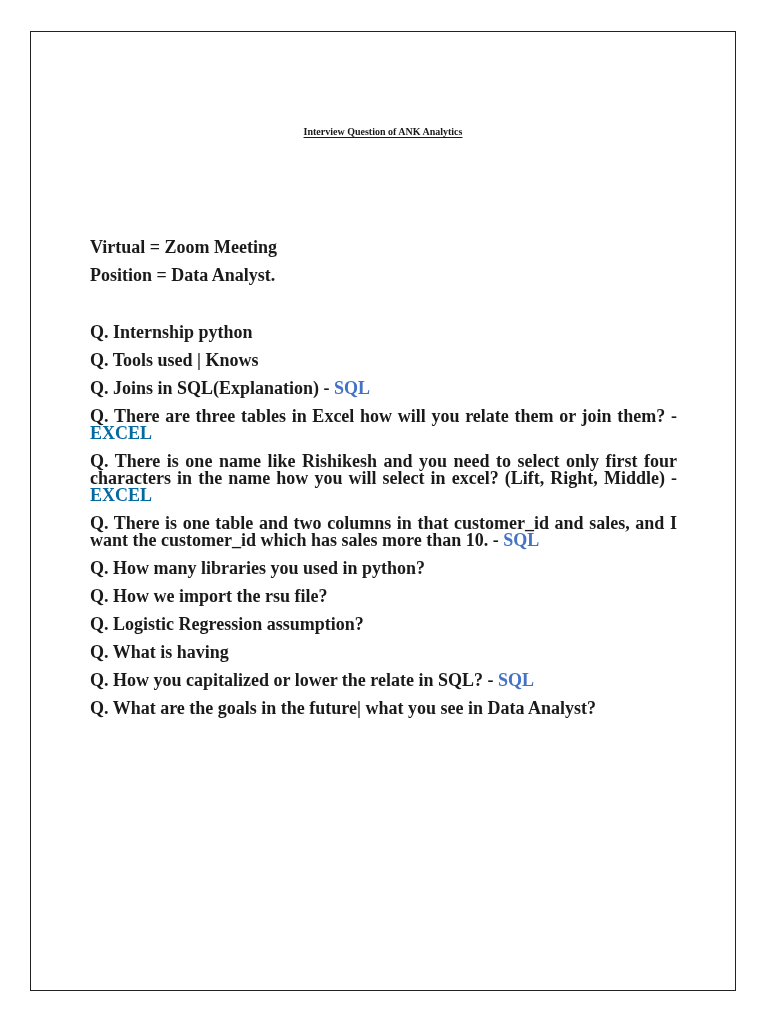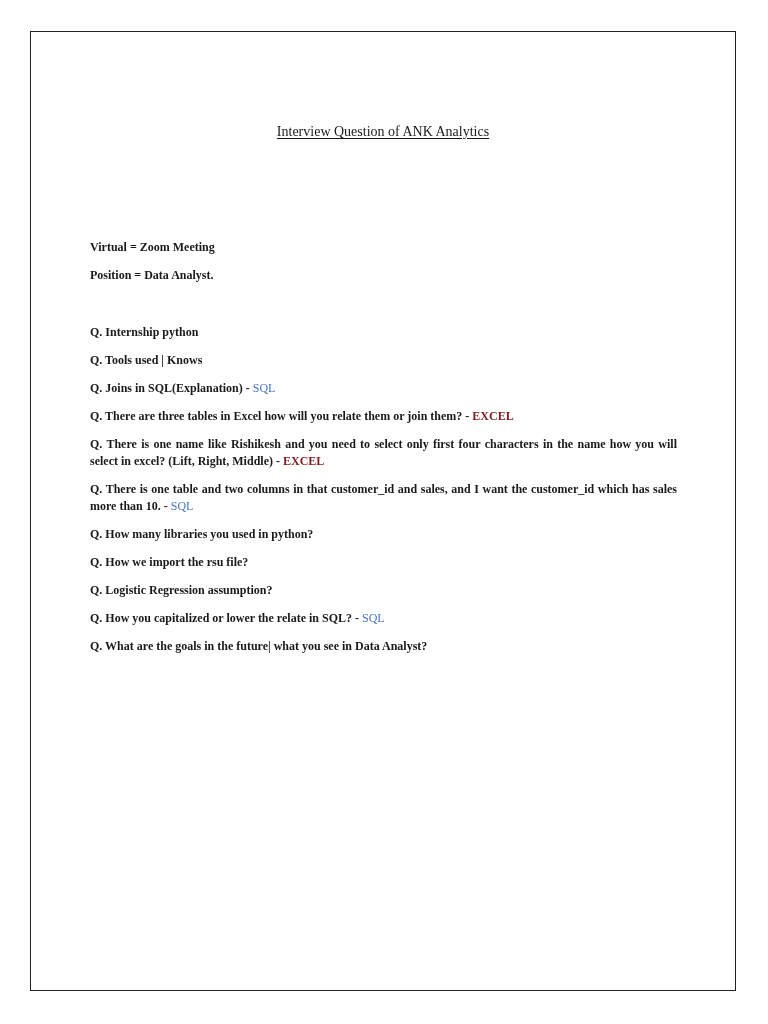--- a/index.html
+++ b/index.html
@@ -24,44 +24,44 @@
       border: 1px solid #222222;
       background: #ffffff;
       box-sizing: border-box;
     }
     .title {
       position: absolute;
       left: 0;
       right: 0;
       top: 91px;
       text-align: center;
-      font-weight: normal;
-      font-size: 14px;
+      font-weight: bold;
+      font-size: 10px;
       line-height: 18px;
     }
     .title span {
       text-decoration: underline;
       text-underline-offset: 2px;
     }
     .content {
       position: absolute;
       left: 59px;
       width: 587px;
       top: 207px;
       font-weight: bold;
-      font-size: 12px;
+      font-size: 18px;
       line-height: 17px;
     }
     .para {
       margin: 0 0 11px 0;
       text-align: justify;
     }
     .spacer { height: 29px; }
-    .tag-sql { color: #4472c4; font-weight: normal; }
-    .tag-excel { color: #7f1d1d; font-weight: bold; }
+    .tag-sql { color: #4472c4; font-weight: bold; }
+    .tag-excel { color: #0369a1; font-weight: bold; }
   </style>
 </head>
 <body>
 
 <div class="page">
   <div class="title">
     <span>Interview Question of ANK Analytics</span>
   </div>
 
   <div class="content">
@@ -95,19 +95,22 @@
     <p class="para">
       <span>Q. How many libraries you used in python?</span>
     </p>
     <p class="para">
       <span>Q. How we import the rsu file?</span>
     </p>
     <p class="para">
       <span>Q. Logistic Regression assumption?</span>
     </p>
     <p class="para">
+      <span>Q. What is having</span>
+    </p>
+    <p class="para">
       <span>Q. How you capitalized or lower the relate in SQL? - </span><span class="tag-sql">SQL</span>
     </p>
     <p class="para">
       <span>Q. What are the goals in the future| what you see in Data Analyst?</span>
     </p>
   </div>
 </div>
 
 </body></html>

